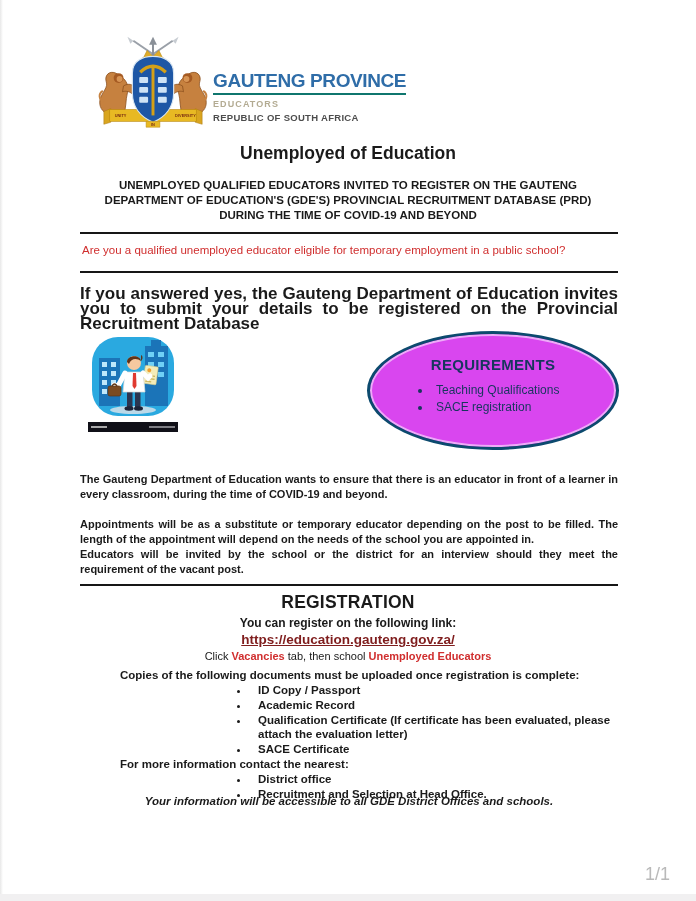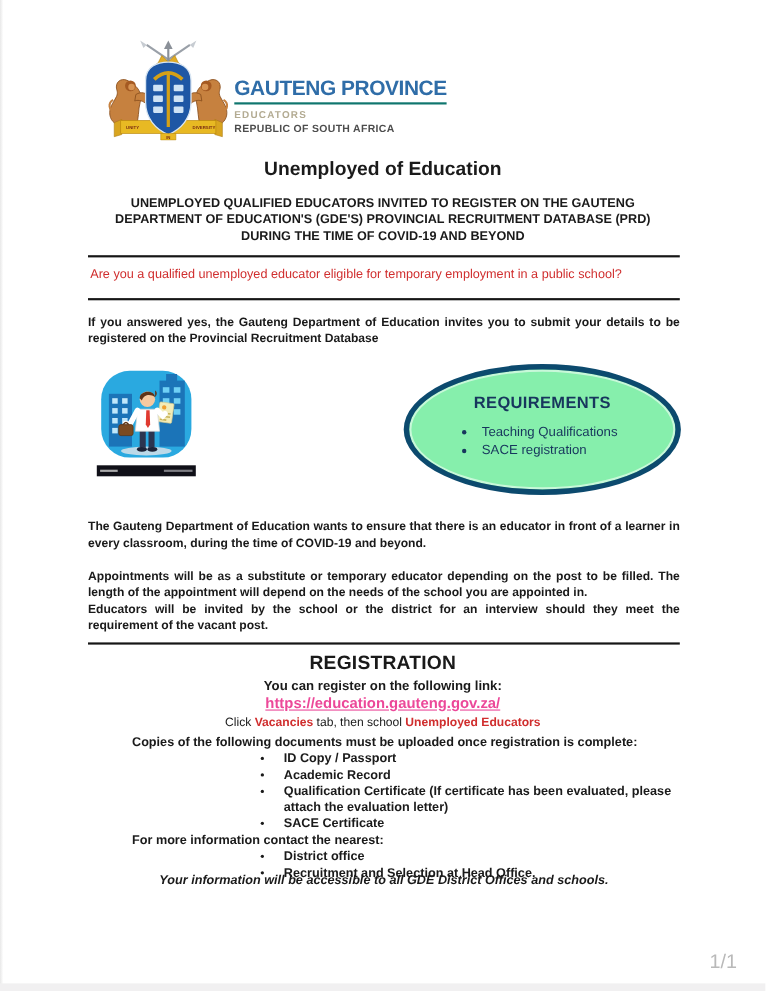--- a/index.html
+++ b/index.html
@@ -22,48 +22,48 @@
   .subtitle  { position:absolute; top:178px; left:84px; right:84px; text-align:center;
                font-size:11.5px; font-weight:bold; line-height:15px; }
 
   .hr { position:absolute; left:80px; width:538px; height:2px; background:#161616; }
   .hr1 { top:232px; } .hr2 { top:271px; } .hr3 { top:584px; }
 
   .question { position:absolute; top:244px; left:82px; width:536px;
               font-size:11.5px; font-weight:normal; color:#d02e2e; }
 
   .intro { position:absolute; top:286px; left:80px; width:538px;
-           font-size:11px; font-weight:bold; line-height:15px; text-align:justify; }
+           font-size:17px; font-weight:bold; line-height:15px; text-align:justify; }
 
   
   .cartoon { position:absolute; left:88px; top:336px; width:90px; }
   .cartoon-bar { width:90px; height:10px; background:#101018; position:relative; }
   .cartoon-bar .wm1 { position:absolute; left:3px; top:4px; width:16px; height:2px; background:#cfcfcf; opacity:.8; }
   .cartoon-bar .wm2 { position:absolute; right:3px; top:4px; width:26px; height:1.5px; background:#9a9aa0; opacity:.8; }
 
   .req-ellipse { position:absolute; left:367px; top:331px; width:252px; height:119px;
-                 background:#86efac; border:5px solid #0c4a6e; border-radius:50%;
+                 background:#d946ef; border:3px solid #0c4a6e; border-radius:50%;
                  box-shadow:inset 0 0 0 2px rgba(255,255,255,.55); }
   .req-title { margin-top:22px; text-align:center; font-size:15px; font-weight:bold;
                color:#17365d; letter-spacing:.3px; }
   .req-list { margin-top:9px; padding-left:62px; color:#17365d; font-size:12px; line-height:17px; }
   .req-list li { padding-left:4px; }
 
   
   .para { position:absolute; left:80px; width:538px; font-size:11px; font-weight:bold;
           line-height:15px; text-align:justify; }
   .para-1 { top:472px; }
   .para-2 { top:517px; }
   .para-2 p { margin:0; }
 
   
   .registration { position:absolute; top:592px; left:0; right:0; text-align:center; }
   .reg-title { font-size:17.5px; font-weight:bold; letter-spacing:.2px; }
   .reg-line1 { font-size:12px; font-weight:bold; margin-top:3px; }
-  .reg-link  { display:inline-block; font-size:13.5px; font-weight:bold; color:#ec4899;
+  .reg-link  { display:inline-block; font-size:13.5px; font-weight:bold; color:#7f1d1d;
                text-decoration:underline; margin-top:2px; }
   .reg-click { font-size:11px; margin-top:2px; }
   .reg-click .red { color:#d02e2e; font-weight:bold; }
 
   
   .docs { position:absolute; top:667px; left:120px; width:496px;
           font-size:11.5px; font-weight:bold; line-height:14px; }
   .docs ul { list-style:disc; padding-left:130px; }
   .docs li { padding-left:8px; margin-top:1px; }
   .docs .docs-intro, .docs .contact-intro { margin-top:1px; }

